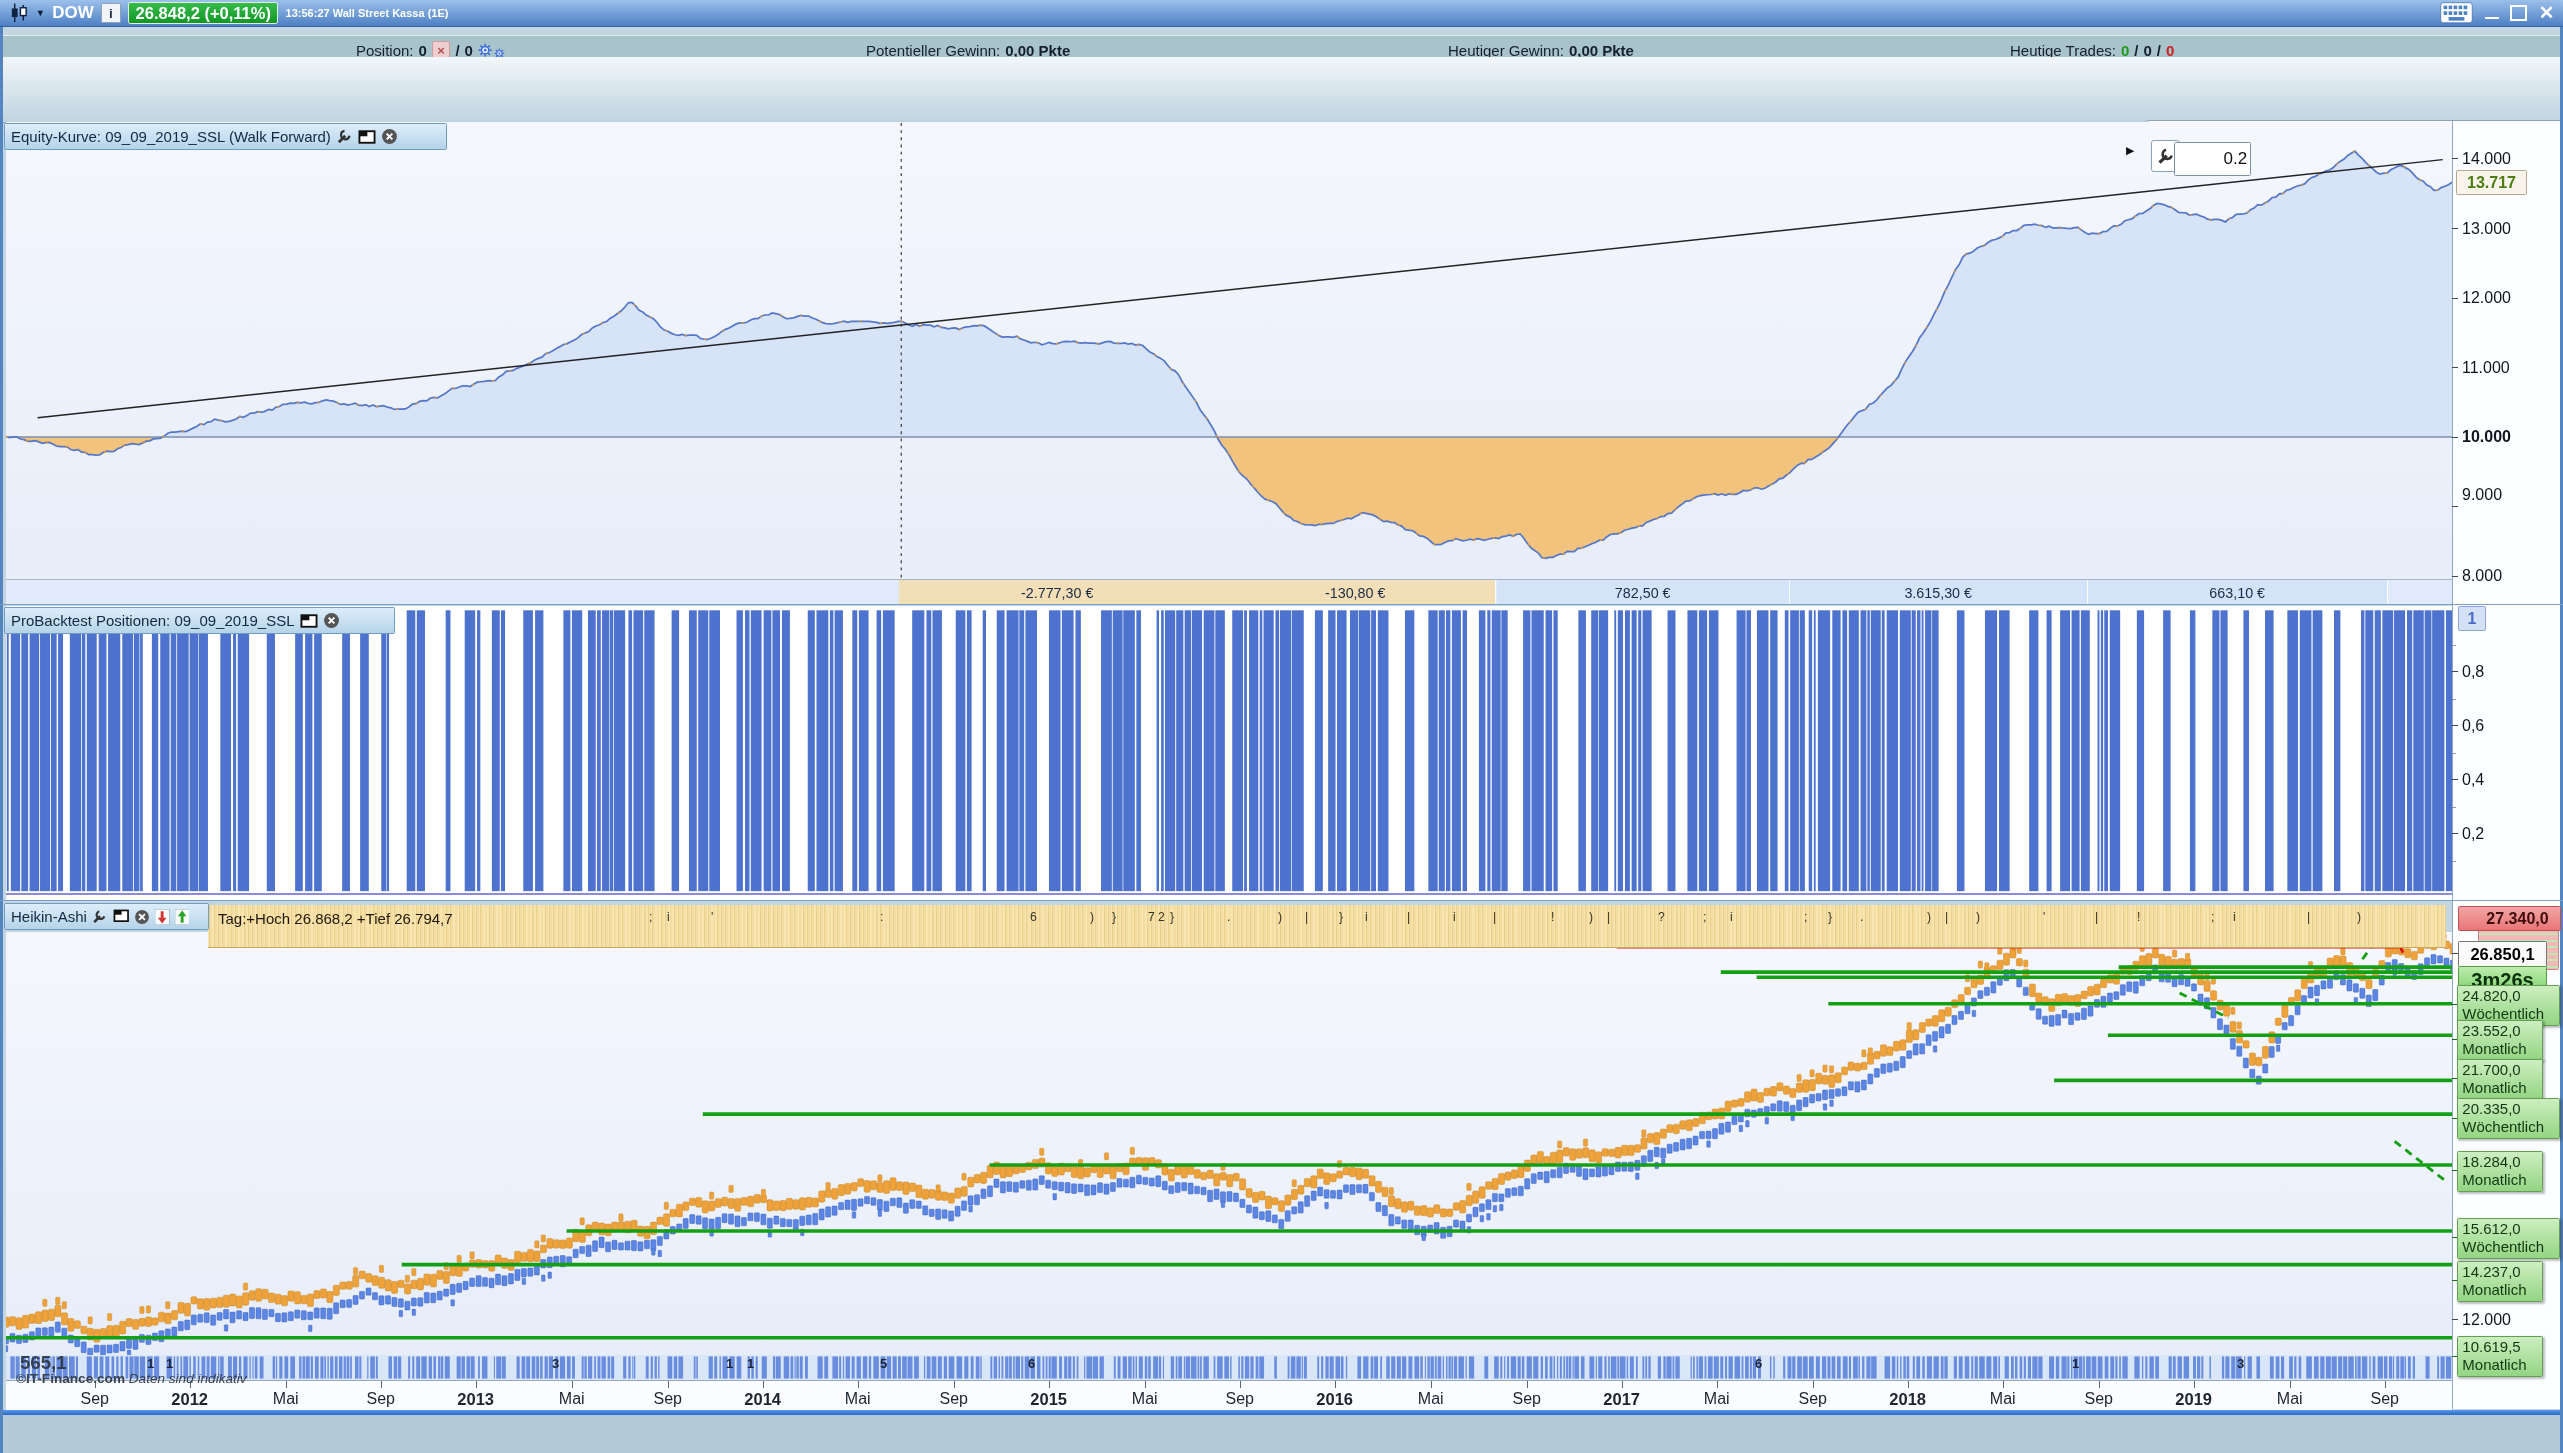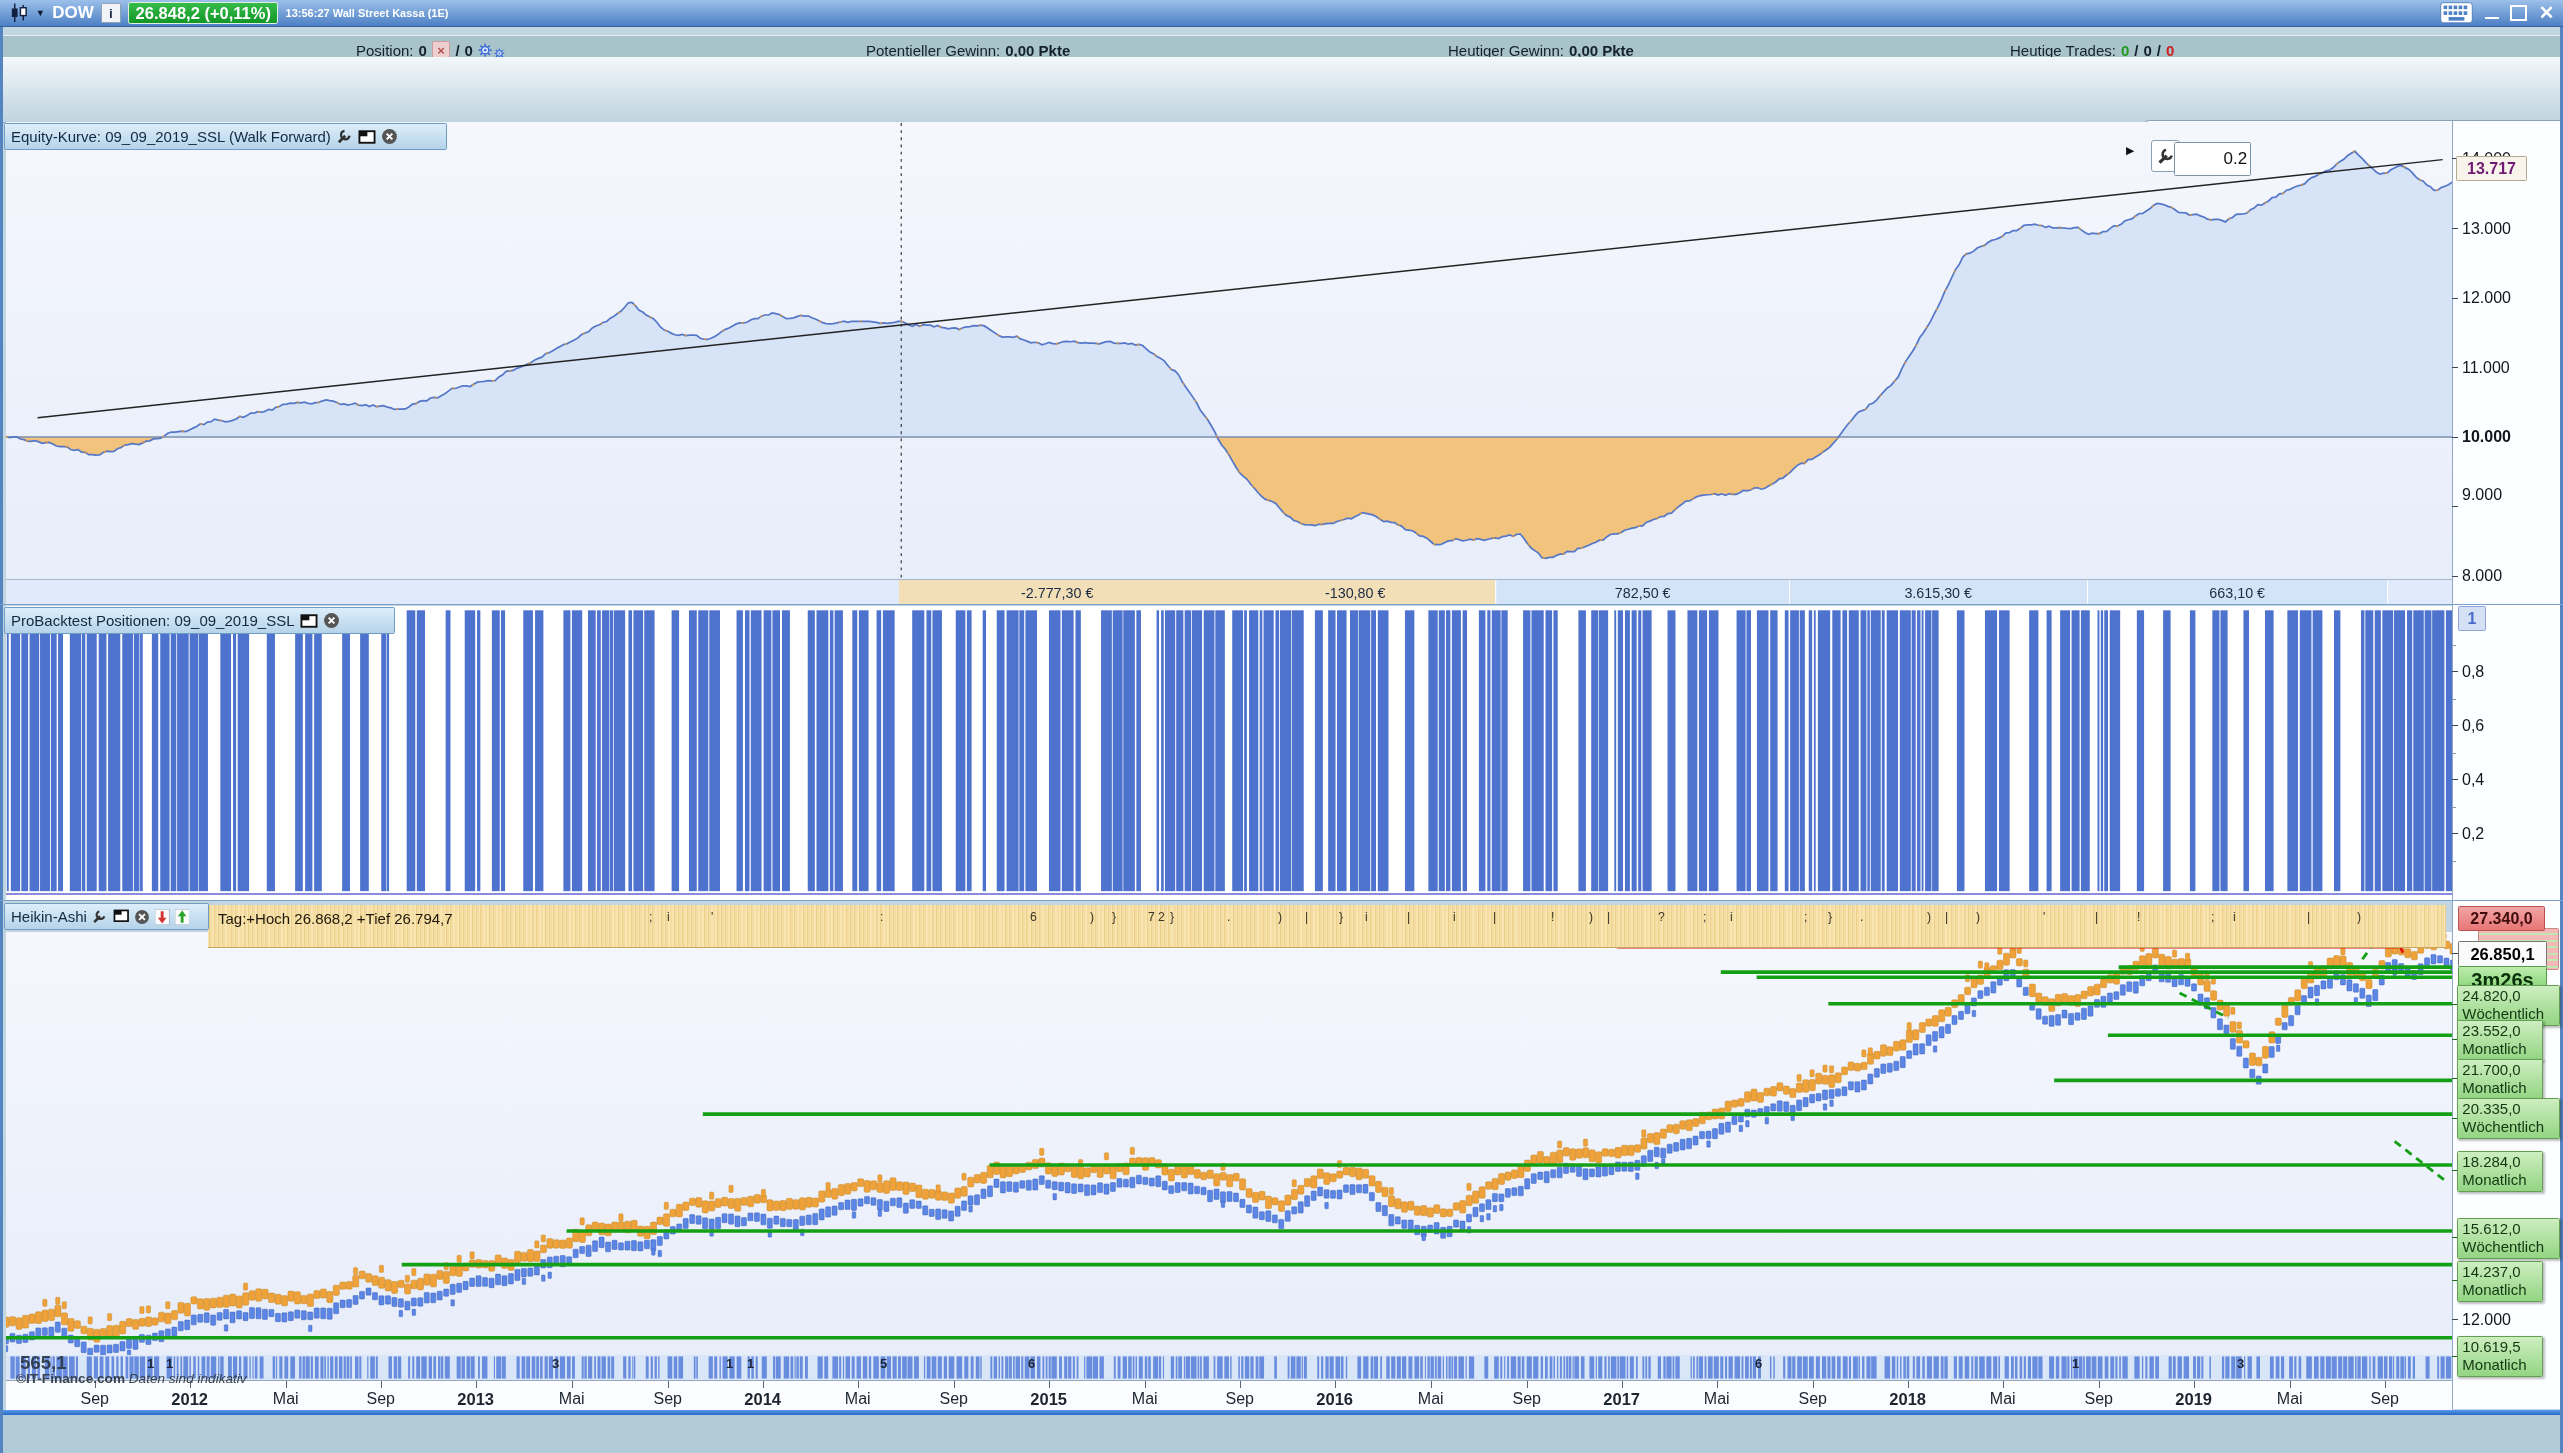--- a/index.html
+++ b/index.html
@@ -1971,36 +1971,36 @@
     <div class="tick" style="top: 298px;"></div>
     <div class="alab" style="top: 298px;">12.000</div>
     <div class="tick" style="top: 367px;"></div>
     <div class="alab" style="top: 368px;">11.000</div>
     <div class="tick" style="top: 437px;"></div>
     <div class="alab" style="top: 437px; font-weight: bold;">10.000</div>
     <div class="tick" style="top: 506px;"></div>
     <div class="alab" style="top: 495px;">9.000</div>
     <div class="tick" style="top: 576px;"></div>
     <div class="alab" style="top: 576px;">8.000</div>
-    <div class="badge" style="left: 2456px; top: 156px; width: 69px; height: 23px; background: rgb(248, 244, 236); border: 0.7px solid rgb(179, 169, 143); color: #701a75; font-weight: bold; font-size: 16px;">13.717</div>
+    <div class="badge" style="left: 2456px; top: 170px; width: 69px; height: 23px; background: rgb(248, 244, 236); border: 0.7px solid rgb(179, 169, 143); color: #4d7c0f; font-weight: bold; font-size: 16px;">13.717</div>
     <div class="badge" style="left: 2458px; top: 606px; width: 26px; height: 23px; background: rgb(212, 224, 244); border: 0.7px solid rgb(144, 164, 216); color: rgb(74, 108, 200); font-size: 16px; font-weight: bold;">1</div>
     <div class="tick" style="top: 671px;"></div>
     <div class="alab" style="top: 672px;">0,8</div>
     <div class="tick" style="top: 725px;"></div>
     <div class="alab" style="top: 726px;">0,6</div>
     <div class="tick" style="top: 779px;"></div>
     <div class="alab" style="top: 780px;">0,4</div>
     <div class="tick" style="top: 833px;"></div>
     <div class="alab" style="top: 834px;">0,2</div>
     <div class="tick" style="top: 645px; width: 3.6px; background: rgb(138, 150, 170);"></div>
     <div class="tick" style="top: 699px; width: 3.6px; background: rgb(138, 150, 170);"></div>
     <div class="tick" style="top: 753px; width: 3.6px; background: rgb(138, 150, 170);"></div>
     <div class="tick" style="top: 807px; width: 3.6px; background: rgb(138, 150, 170);"></div>
     <div class="tick" style="top: 861px; width: 3.6px; background: rgb(138, 150, 170);"></div>
-    <div class="badge" style="left: 2458px; top: 906px; width: 85px; height: 23px; background: linear-gradient(rgb(242, 165, 165), rgb(232, 118, 118)); border: 0.7px solid rgb(187, 80, 80); color: rgb(63, 13, 13); font-weight: bold; font-size: 16px;">27.340,0</div>
+    <div class="badge" style="left: 2458px; top: 906px; width: 85px; height: 23px; background: linear-gradient(rgb(242, 165, 165), rgb(232, 118, 118)); border: 0.7px solid rgb(187, 80, 80); color: rgb(63, 13, 13); font-weight: bold; font-size: 16px; padding-left: 16px;">27.340,0</div>
     <div style="position: absolute; left: 2478px; top: 928px; width: 79px; height: 40px; background: repeating-linear-gradient(rgb(244, 184, 184) 0px, rgb(244, 184, 184) 4.3px, rgb(191, 232, 176) 4.3px, rgb(191, 232, 176) 6.5px); border: 0.7px solid rgb(204, 136, 136); border-radius: 1.4px; z-index: 6;"></div>
     <div class="badge" style="left: 2458px; top: 941px; width: 87px; height: 24.4px; background: rgb(250, 250, 250); border: 0.7px solid rgb(119, 119, 119); color: rgb(0, 0, 0); font-weight: bold; font-size: 16.5px;">26.850,1</div>
     <div class="badge" style="left: 2458px; top: 966px; width: 87px; height: 27px; background: linear-gradient(rgb(189, 236, 174), rgb(124, 208, 108)); border: 0.7px solid rgb(86, 154, 70); color: rgb(10, 48, 10); font-weight: bold; font-size: 20px;">3m26s</div>
     <div class="tick" style="top: 953px;"></div>
     <div class="tick" style="top: 1004px; background: rgb(26, 106, 26);"></div>
     <div class="lvl" style="top: 985px; width: 92px;">
       <div>24.820,0</div>
       <div>Wöchentlich</div>
     </div>
     <div class="tick" style="top: 1039px; background: rgb(26, 106, 26);"></div>

